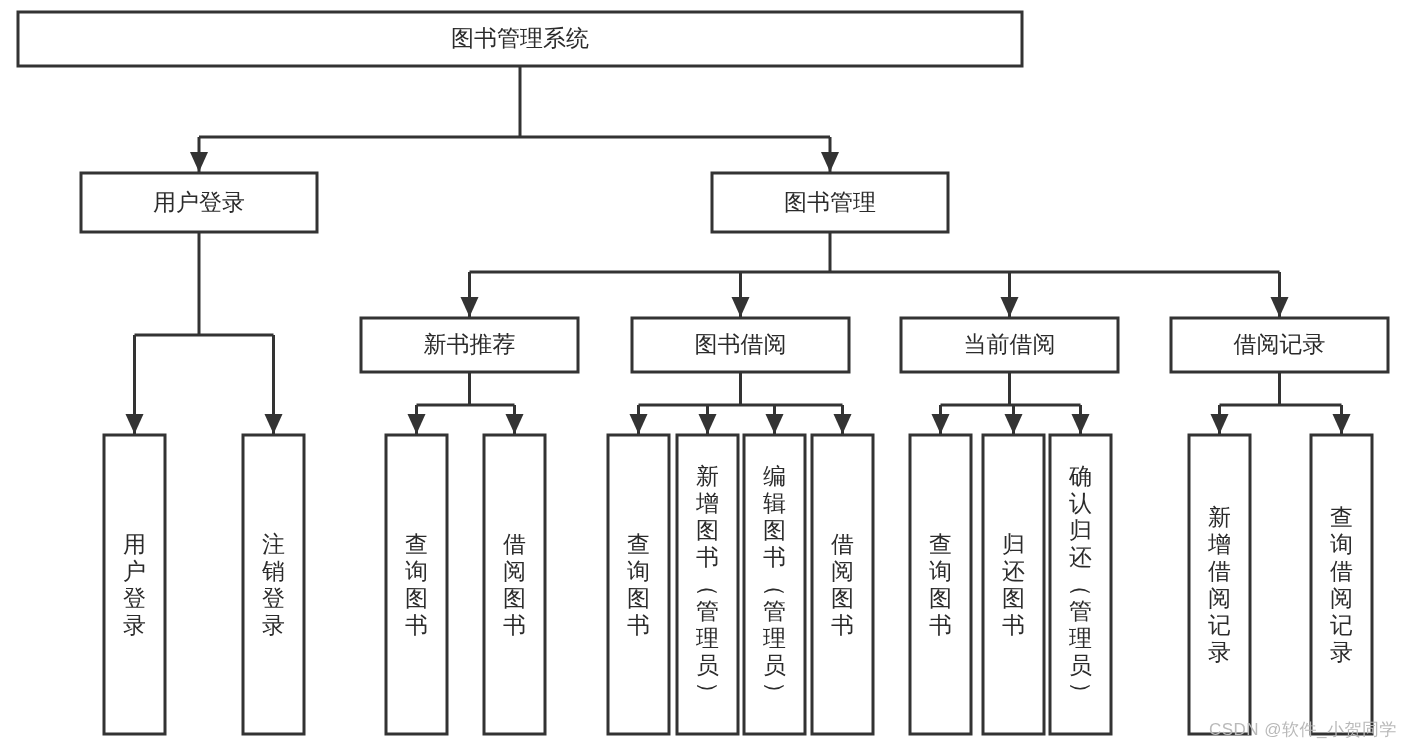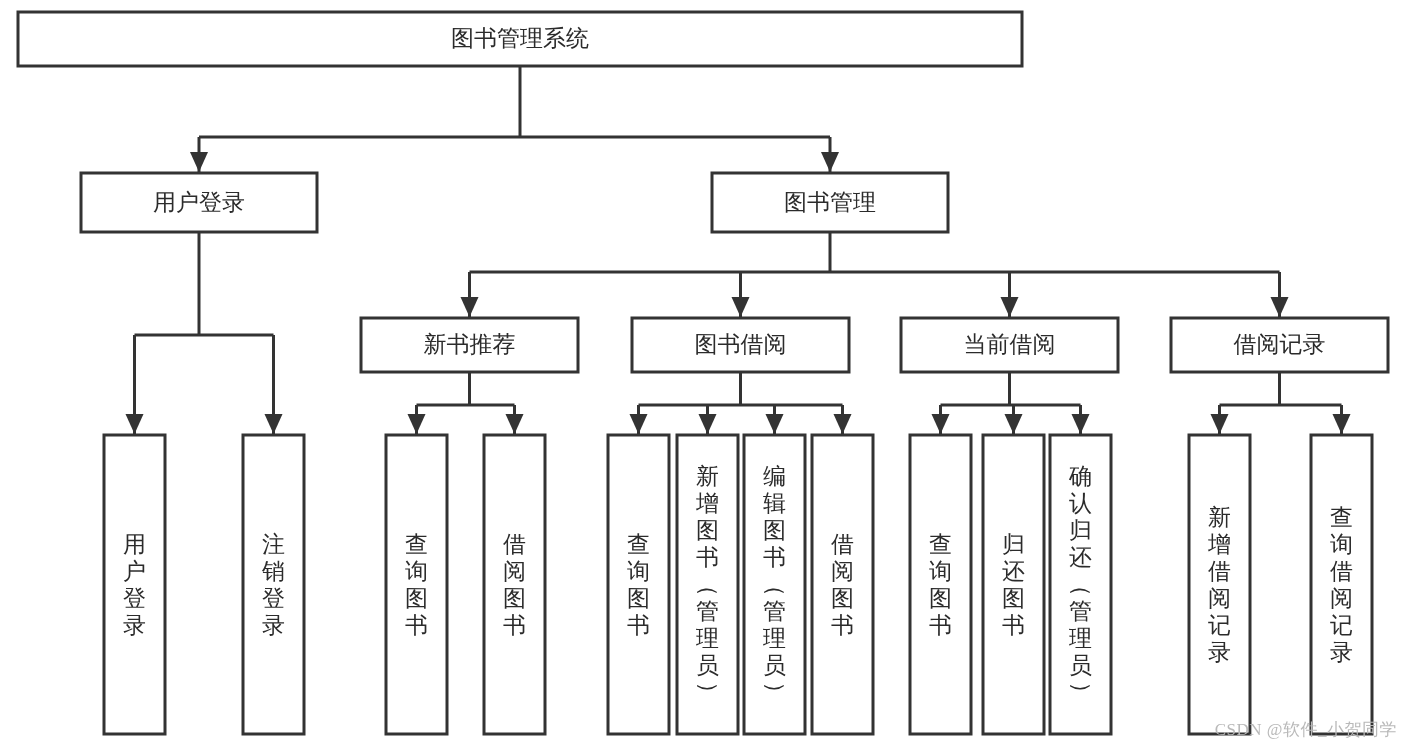--- a/index.html
+++ b/index.html
@@ -49,21 +49,21 @@
   .node-label-v {
     font-family: "Liberation Sans", "DejaVu Sans", sans-serif;
     font-size: 23px;
     fill: #2b2b2b;
     text-anchor: middle;
   }
   .watermark {
     position: absolute;
     right: 8px;
     bottom: 6px;
-    font-family: Liberation Serif, serif;
+    font-family: Liberation Sans, sans-serif;
     font-size: 17px;
     color: #b9b9b9;
     letter-spacing: 0.5px;
     white-space: nowrap;
     user-select: none;
   }
 </style>
 </head>
 <body>
 

